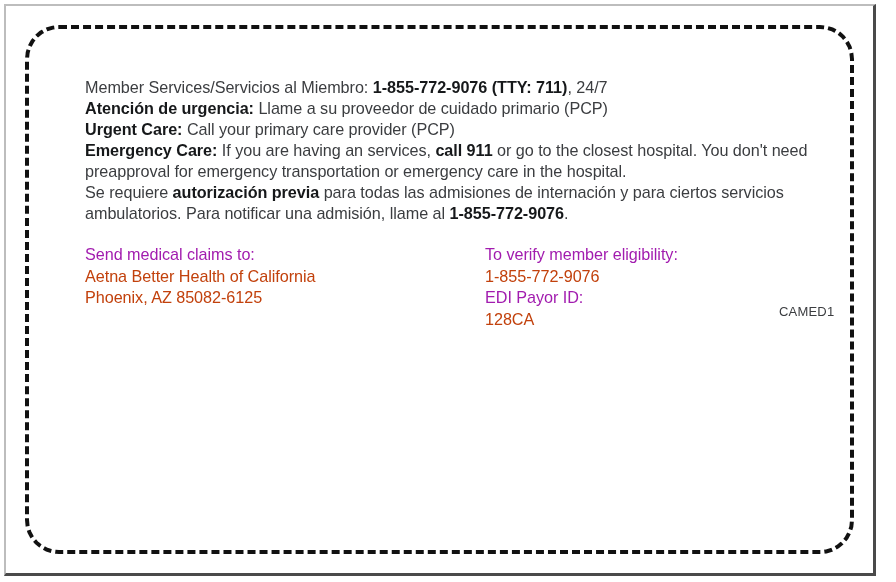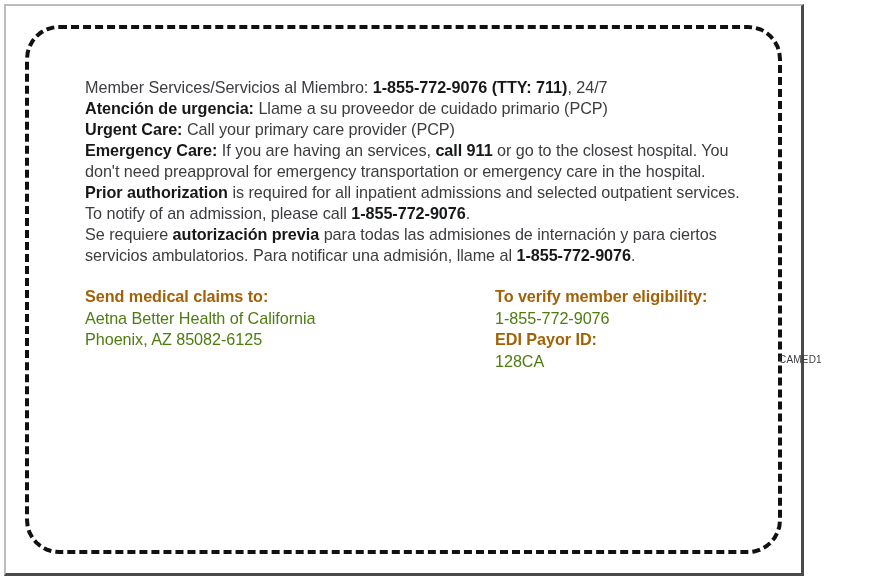--- a/index.html
+++ b/index.html
@@ -11,21 +11,21 @@
     width: 896px;
     height: 582px;
     font-family: "Liberation Sans", sans-serif;
     -webkit-font-smoothing: antialiased;
   }
 
   .card-outer {
     position: absolute;
     left: 4px;
     top: 4px;
-    width: 800px;
+    width: 872px;
     height: 572px;
     box-sizing: border-box;
     background: #ffffff;
     border-top: 2px solid #bdbdbd;
     border-left: 2px solid #bdbdbd;
     border-right: 3px solid #4a4a4a;
     border-bottom: 3px solid #4a4a4a;
   }
 
   .card-dashed {
@@ -71,40 +71,40 @@
     position: relative;
     margin-top: 20px;
     height: 112px;
   }
 
   .col {
     position: absolute;
     top: 0;
   }
   .col-left  { left: 0px; }
-  .col-right { left: 410px; }
+  .col-right { left: 400px; }
 
   .col .line {
-    color: #4d7c0f;
+    color: #c2410c;
     font-size: 16.2px;
     line-height: 21.5px;
     letter-spacing: -0.05px;
     white-space: nowrap;
   }
   .col .line.bold {
-    color: #a16207;
-    font-weight: 700;
+    color: #a21caf;
+    font-weight: 400;
   }
 
   .code {
     position: absolute;
     left: 694px;
-    top: 68px;
+    top: 60px;
     color: #3b3d40;
-    font-size: 10px;
+    font-size: 13px;
     letter-spacing: 0.2px;
     white-space: nowrap;
   }
 </style>
 </head>
 <body>
 
 <div class="card-outer">
   <div class="card-dashed">
     <div class="content">
@@ -119,23 +119,20 @@
 
       <p class="block sp-1">
         <b>Urgent Care:</b><span> Call your primary care provider (PCP)</span>
       </p>
 
       <p class="block sp-3">
         <b>Emergency Care:</b><span> If you are having an services, </span><b>call 911</b><span> or go to the closest hospital. You don't need preapproval for emergency transportation or emergency care in the hospital.</span>
       </p>
 
 
-      <p class="block sp-5">
-        <b>Prior authorization</b><span> is required for all inpatient admissions and selected outpatient services. To notify of an admission, please call </span><b>1-855-772-9076</b><span>.</span>
-      </p>
 
       <p class="block sp-6">
         <span>Se requiere </span><b>autorización previa</b><span> para todas las admisiones de internación y para ciertos servicios ambulatorios. Para notificar una admisión, llame al </span><b>1-855-772-9076</b><span>.</span>
       </p>
 
       <div class="bottom-area">
 
         <div class="col col-left">
           <div class="line bold">Send medical claims to:</div>
           <div class="line">Aetna Better Health of California</div>

